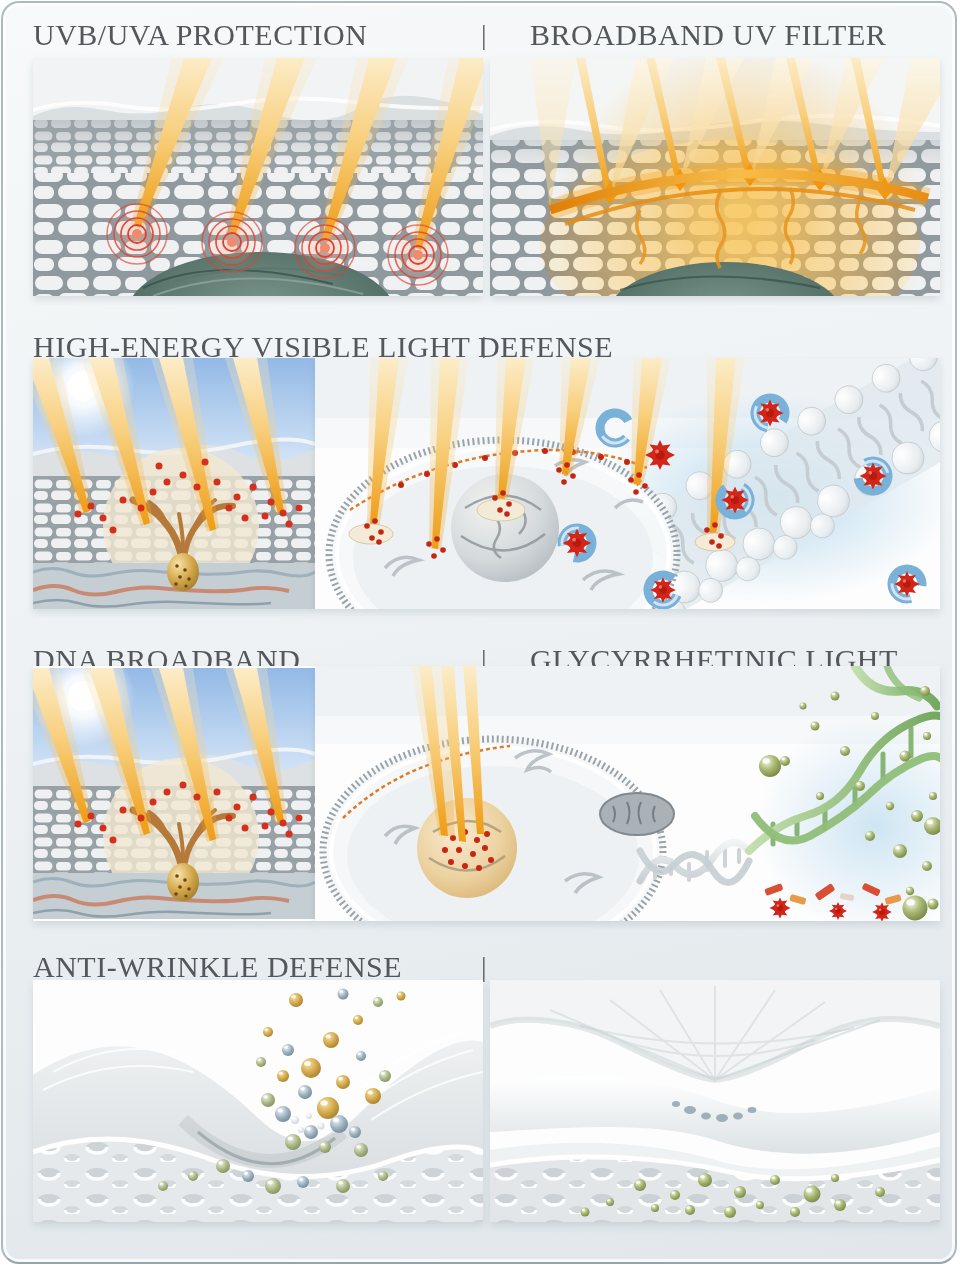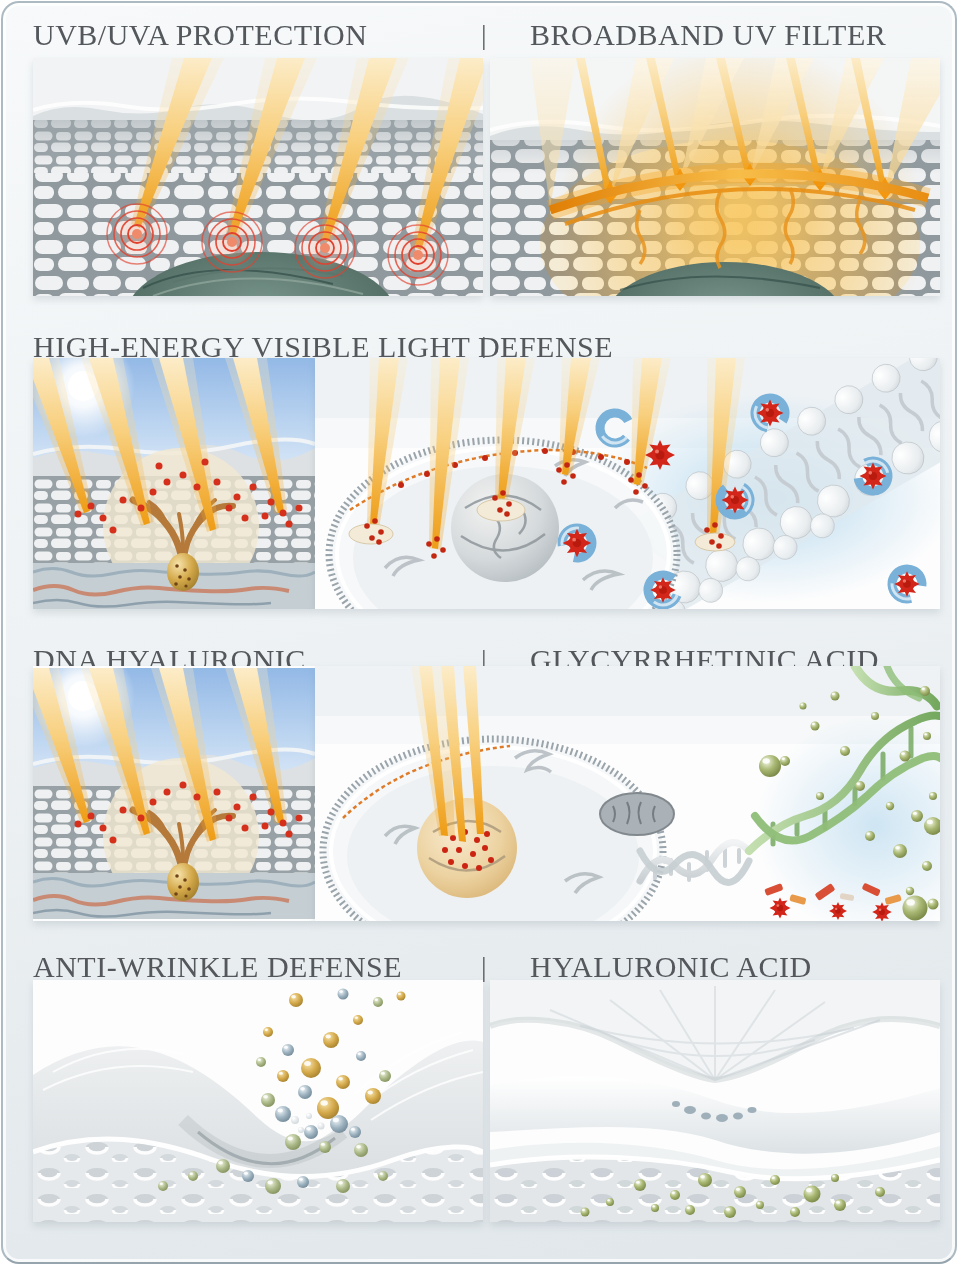--- a/index.html
+++ b/index.html
@@ -530,23 +530,23 @@
           </g>
         <g>
             <use href="#ring" transform="translate(592,226) rotate(75)"></use>
             <use href="#rad" transform="translate(592,226) scale(.85)"></use>
           </g>
       </g>
     </svg>
   </div>
 
   <div class="hdr" style="top:640px">
-    <span class="lt">DNA HYALURONIC</span>
+    <span class="lt">DNA BROADBAND</span>
     <span class="sep">|</span>
-    <span class="rt">GLYCYRRHETINIC ACID</span>
+    <span class="rt">GLYCYRRHETINIC LIGHT</span>
   </div>
 
   <div class="strip" style="left:30px;top:663px;width:282px;height:255px">
     <svg width="282" height="255" viewBox="0 0 282 251">
       <rect width="282" height="118" fill="url(#gSky)"></rect>
       <circle cx="50" cy="28" r="52" fill="url(#gSun)"></circle>
       <circle cx="50" cy="28" r="15" fill="#ffffff"></circle>
       <path d="M0,100 Q35,88 70,96 T140,92 T210,96 T282,90 L282,126 L0,126 Z" fill="#dde1e3"></path>
       <path d="M0,96 Q45,84 95,92 T200,88 T282,86" fill="none" stroke="#f4f6f7" stroke-width="4" opacity=".9"></path>
       <rect y="118" width="282" height="92" fill="url(#patGrayS)"></rect>
@@ -729,21 +729,20 @@
           <use href="#sph" transform="translate(520,30) scale(.45)"></use>
         <use href="#sph" transform="translate(488,40) scale(.35)"></use>
           <use href="#sph" transform="translate(610,25) scale(.5)"></use>
       </g>
     </svg>
   </div>
 
   <div class="hdr" style="top:947px">
     <span class="lt">ANTI-WRINKLE DEFENSE</span>
     <span class="sep">|</span>
-    <span class="rt">HYALURONIC ACID</span>
   </div>
 
   <div class="strip" style="left:30px;top:977px;width:450px;height:242px">
     <svg width="450" height="242" viewBox="0 0 450 242">
       <rect width="450" height="242" fill="#fdfdfd"></rect>
 
       <path d="M0,95 C80,42 150,66 225,138 C262,172 292,168 330,130 C368,92 418,52 450,62 L450,242 L0,242 Z" fill="url(#gFieldF)"></path>
       <g fill="none" stroke="#ffffff" stroke-width="2" opacity=".8">
         <path d="M330,126 Q380,86 440,70"></path>
           <path d="M338,140 Q392,104 450,92"></path>

